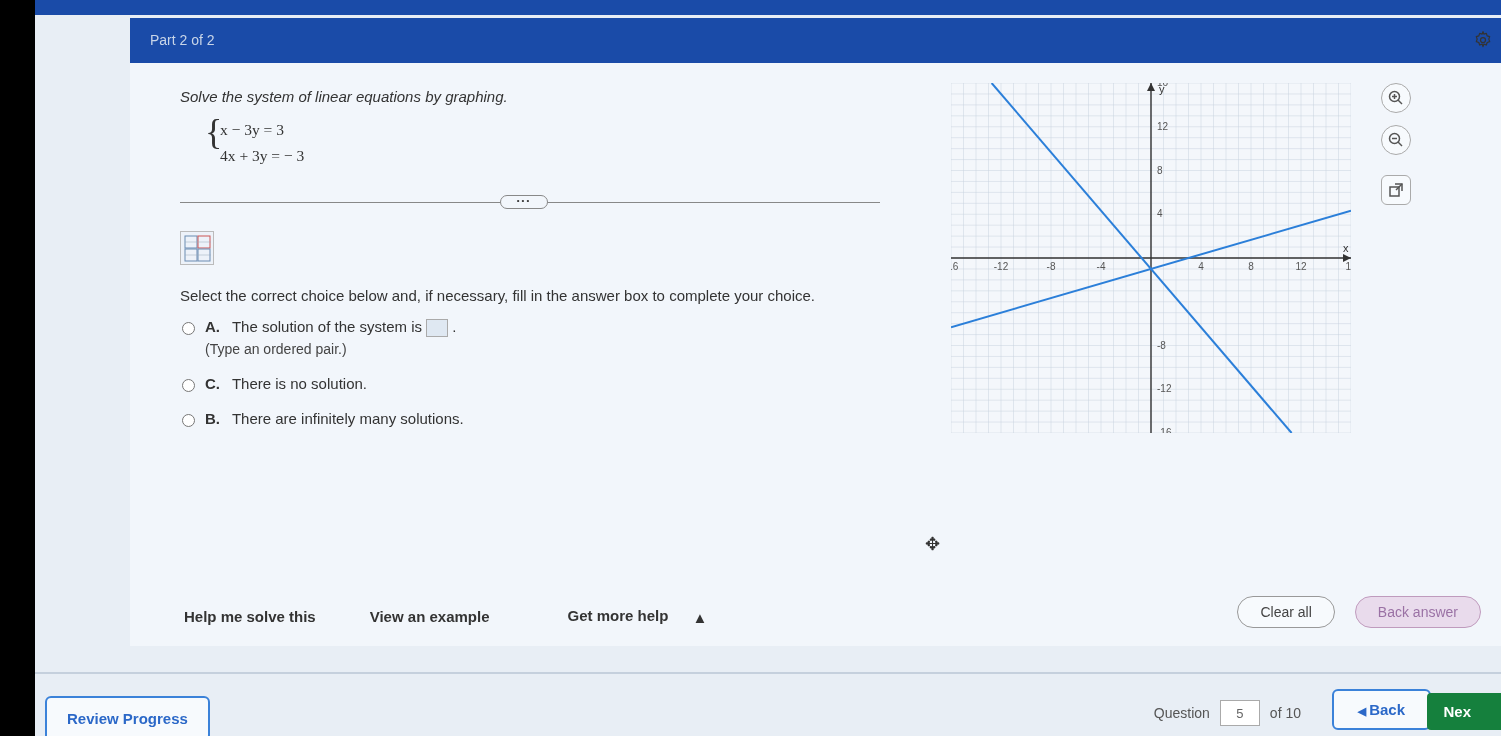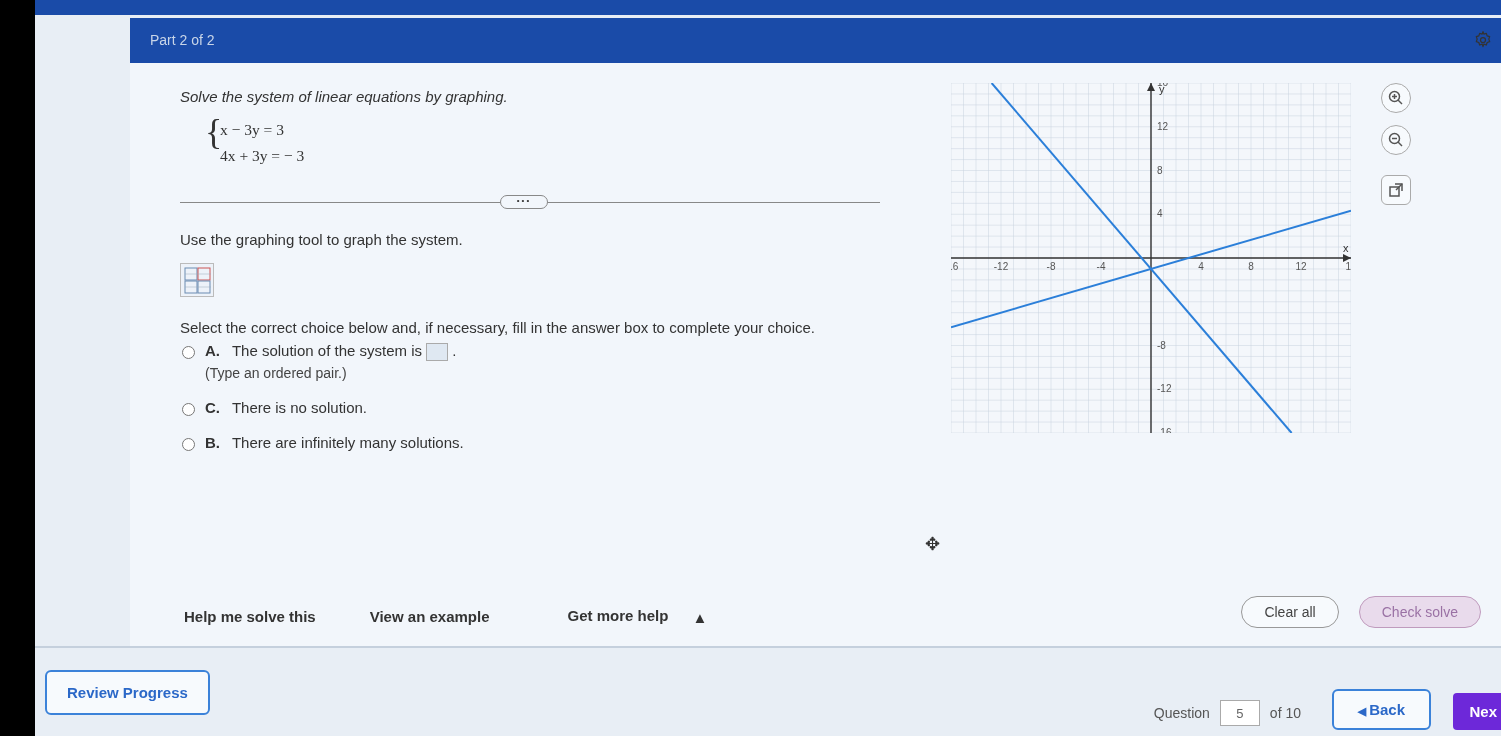--- a/index.html
+++ b/index.html
@@ -55,21 +55,21 @@
   background: #f2f6fb; border: 1px solid #888; border-radius: 8px;
   text-align: center; font-size: 8px; line-height: 10px; letter-spacing: 2px;
   cursor: pointer;
 }
 .instruction { margin-bottom: 15px; }
 .graph-tool-btn {
   width: 34px; height: 34px; border: 1px solid #bbb; background: #edf2f9;
   margin-bottom: 22px; cursor: pointer; position: relative;
 }
 .graph-tool-btn svg { position: absolute; left: 3px; top: 3px; }
-.choice-prompt { margin-bottom: 6px; }
+.choice-prompt { margin-bottom: 14px; }
 .choice { display: flex; align-items: flex-start; margin-bottom: 18px; margin-left: 2px; }
 .choice input[type=radio] { margin-top: 4px; margin-right: 10px; flex-shrink: 0; }
 .choice-label { font-weight: bold; margin-right: 8px; }
 .answer-box {
   display: inline-block; width: 22px; height: 18px;
   background: #dfe8f2; border: 1px solid #aaa; vertical-align: middle;
 }
 .hint { font-size: 14px; color: #444; margin-top: 4px; }
 .move-icon { position: absolute; left: 795px; top: 470px; font-size: 18px; color: #333; cursor: move; }
 .dots-vertical {
@@ -108,21 +108,21 @@
 .clear-btn {
   padding: 0 22px; border: 1.5px solid #999; border-radius: 18px;
   background: #f7fafd; color: #444; font-size: 14px; cursor: pointer;
 }
 .check-btn {
   padding: 7px 22px; border: 1.5px solid #b98fb5; border-radius: 18px;
   background: #e8d8ea; color: #8e5f99; font-size: 14px; cursor: default;
   opacity: .88;
 }
 .footer {
-  position: absolute; left: 0; right: 0; bottom: 0; height: 90px;
+  position: absolute; left: 0; right: 0; bottom: 0; height: 64px;
   background: #e8eef5; border-top: 2px solid #c5d0dd;
 }
 .review-btn {
   position: absolute; left: 10px; top: 22px; padding: 12px 20px;
   border: 2px solid #3b82d9; border-radius: 6px; background: #f7fafd;
   color: #2b68c8; font-weight: 600; font-size: 15px; cursor: pointer;
 }
 .question-group {
   position: absolute; right: 200px; bottom: 10px; display: flex; align-items: center; gap: 10px;
   color: #555; font-size: 14px;
@@ -130,22 +130,22 @@
 .q-num {
   width: 40px; height: 26px; border: 1px solid #aaa; background: #fff;
   text-align: center; line-height: 26px; font-size: 13px; color: #666;
 }
 .back-btn {
   position: absolute; right: 70px; bottom: 6px; padding: 10px 24px;
   border: 2px solid #3b82d9; border-radius: 6px; background: #f7fafd;
   color: #2b68c8; font-weight: 600; font-size: 15px; cursor: pointer; margin-left: 39px;
 }
 .next-btn {
-  position: absolute; right: 0; bottom: 6px; padding: 10px 4px 10px 16px;
-  border: none; background: #6d28d9; color: #fff; font-weight: 600;
+  position: absolute; right: 0; bottom: 6px; padding: 10px 30px 10px 16px;
+  border: none; background: #15803d; color: #fff; font-weight: 600;
   font-size: 15px; cursor: pointer; border-radius: 4px 0 0 4px;
 }
 .tri-left::before { content: "◀ "; font-size: 11px; }
 </style>
 </head>
 <body>
 
 <div class="black-strip"></div>
 <div class="main-shell">
   <div class="top-blue"></div>
@@ -167,21 +167,20 @@
       <span class="brace">{</span>
       <div class="eq-line">x − 3y  =  3</div>
       <div class="eq-line">4x + 3y  =  − 3</div>
     </div>
 
     <div class="divider-row">
       <div class="hr-line"></div>
       <div class="ellipsis-pill">•••</div>
     </div>
 
-    <div class="instruction">Use the graphing tool to graph the system.</div>
 
     <div class="graph-tool-btn">
       <svg width="28" height="28" viewBox="0 0 28 28">
         <rect x="1" y="1" width="12" height="12" fill="none" stroke="#6b8bb2" stroke-width="1"></rect>
         <rect x="14" y="1" width="12" height="12" fill="none" stroke="#c55" stroke-width="1"></rect>
         <rect x="1" y="14" width="12" height="12" fill="none" stroke="#6b8bb2" stroke-width="1"></rect>
         <rect x="14" y="14" width="12" height="12" fill="none" stroke="#6b8bb2" stroke-width="1"></rect>
         <line x1="1" y1="7" x2="27" y2="7" stroke="#9ab" stroke-width="0.5"></line>
         <line x1="1" y1="20" x2="27" y2="20" stroke="#9ab" stroke-width="0.5"></line>
       </svg>
@@ -346,21 +345,21 @@
     <div class="help-row">
       <button>Help me solve this</button>
       <button>View an example</button>
       <button>
         <span>Get more help</span><span class="caret-up">▲</span>
       </button>
     </div>
 
     <div class="right-actions">
       <button class="clear-btn">Clear all</button>
-      <button class="check-btn">Check solve</button>
+      <button class="check-btn">Back answer</button>
     </div>
   </div>
 
   <div class="footer">
     <button class="review-btn">Review Progress</button>
     <div class="question-group">
       <span>Question</span>
       <span class="q-num">5</span>
       <span>of 10</span>
     </div>

